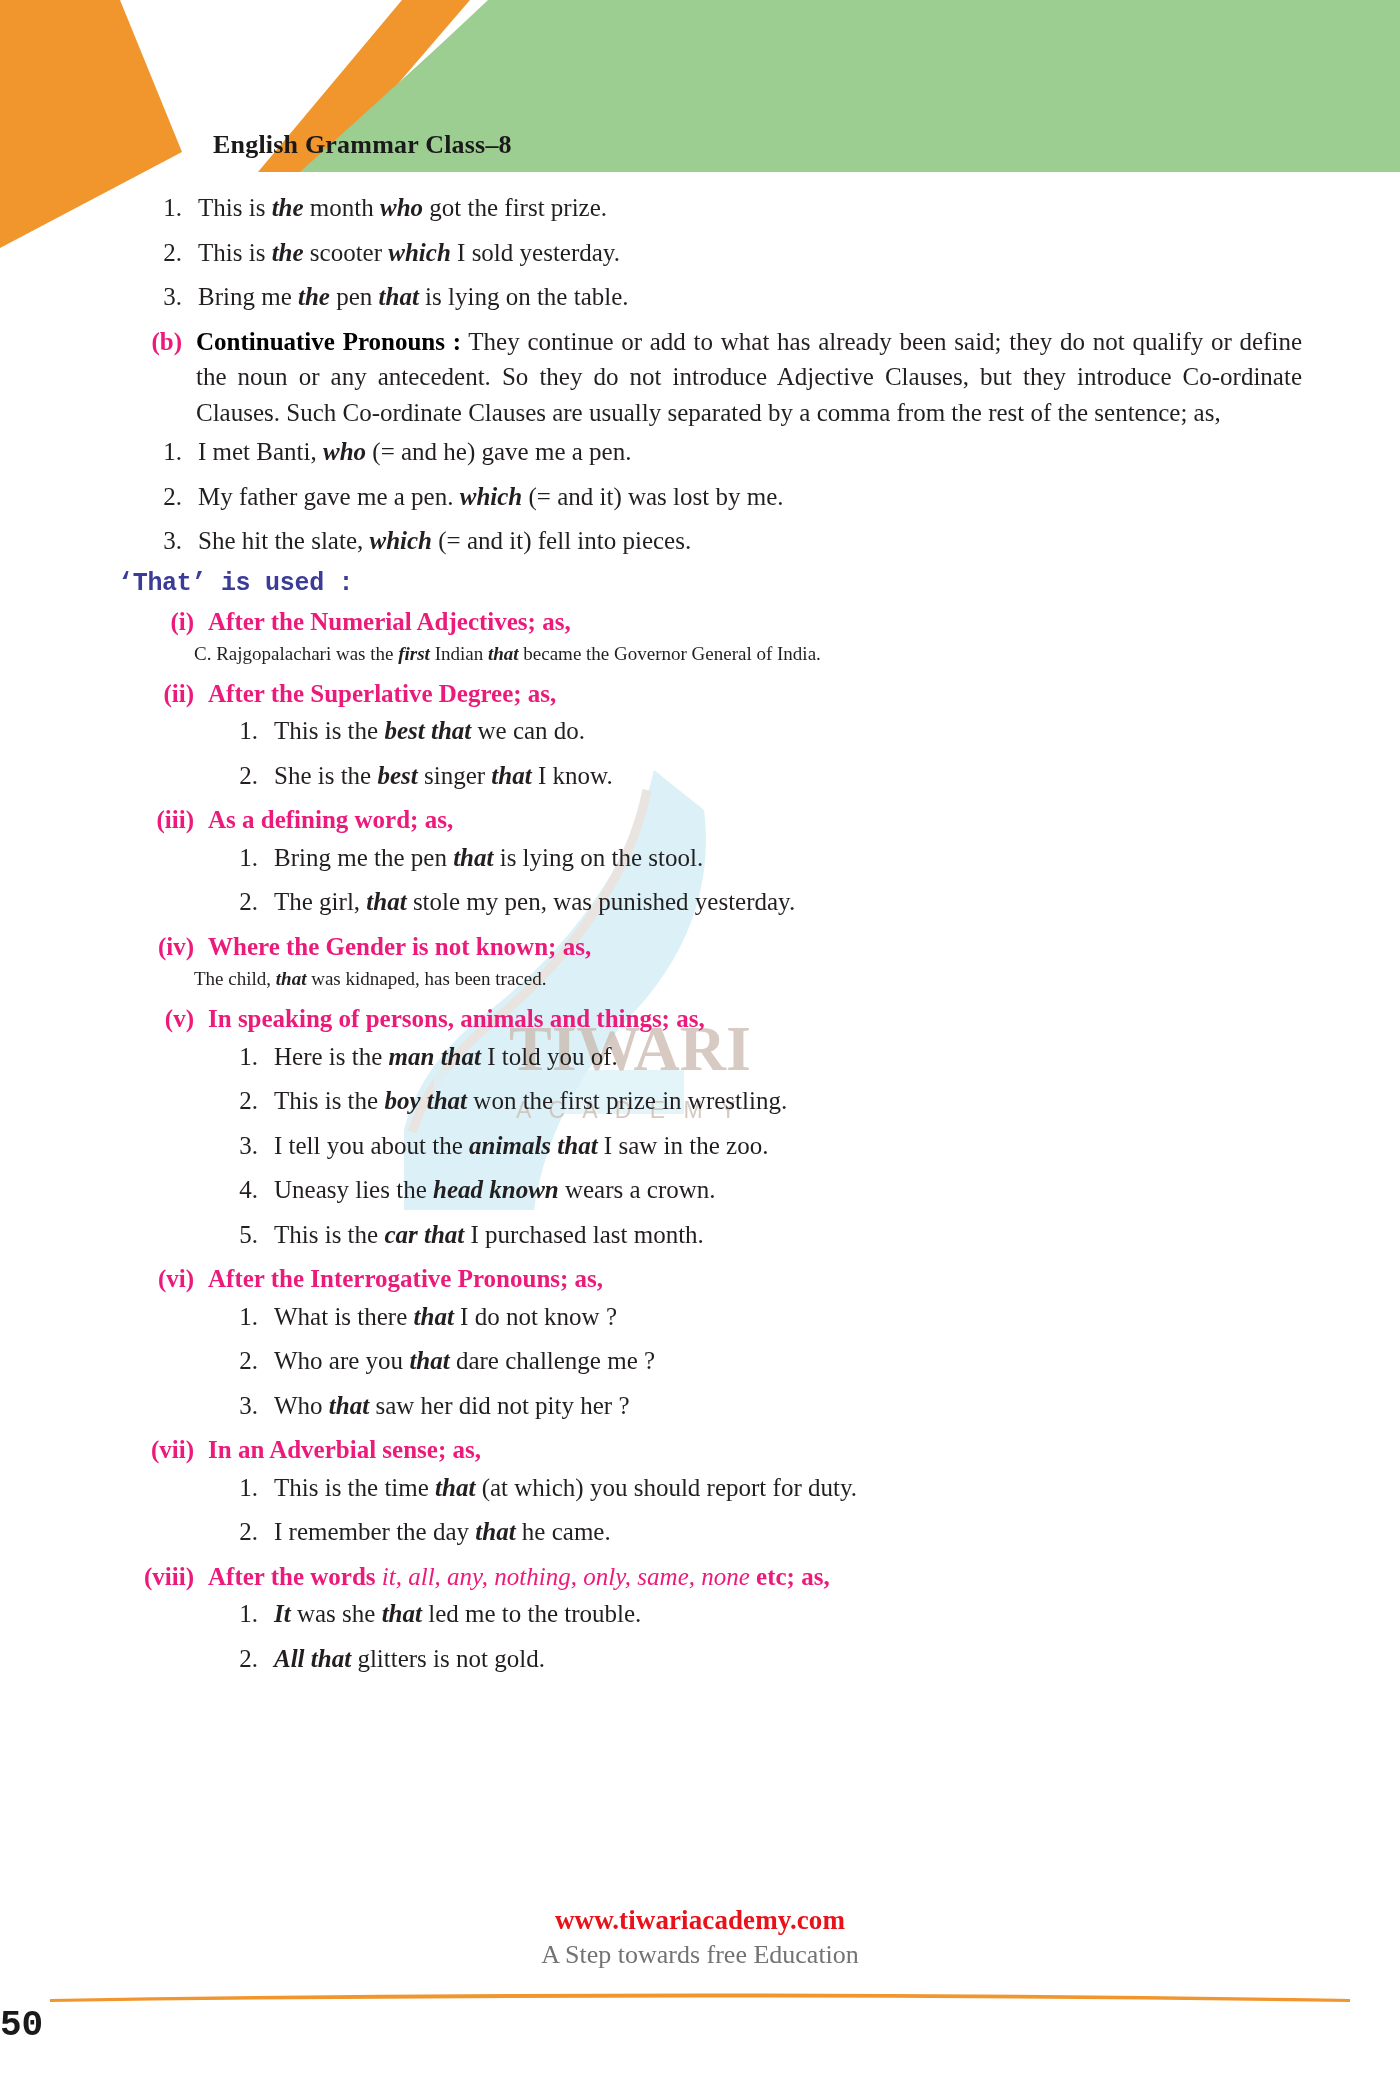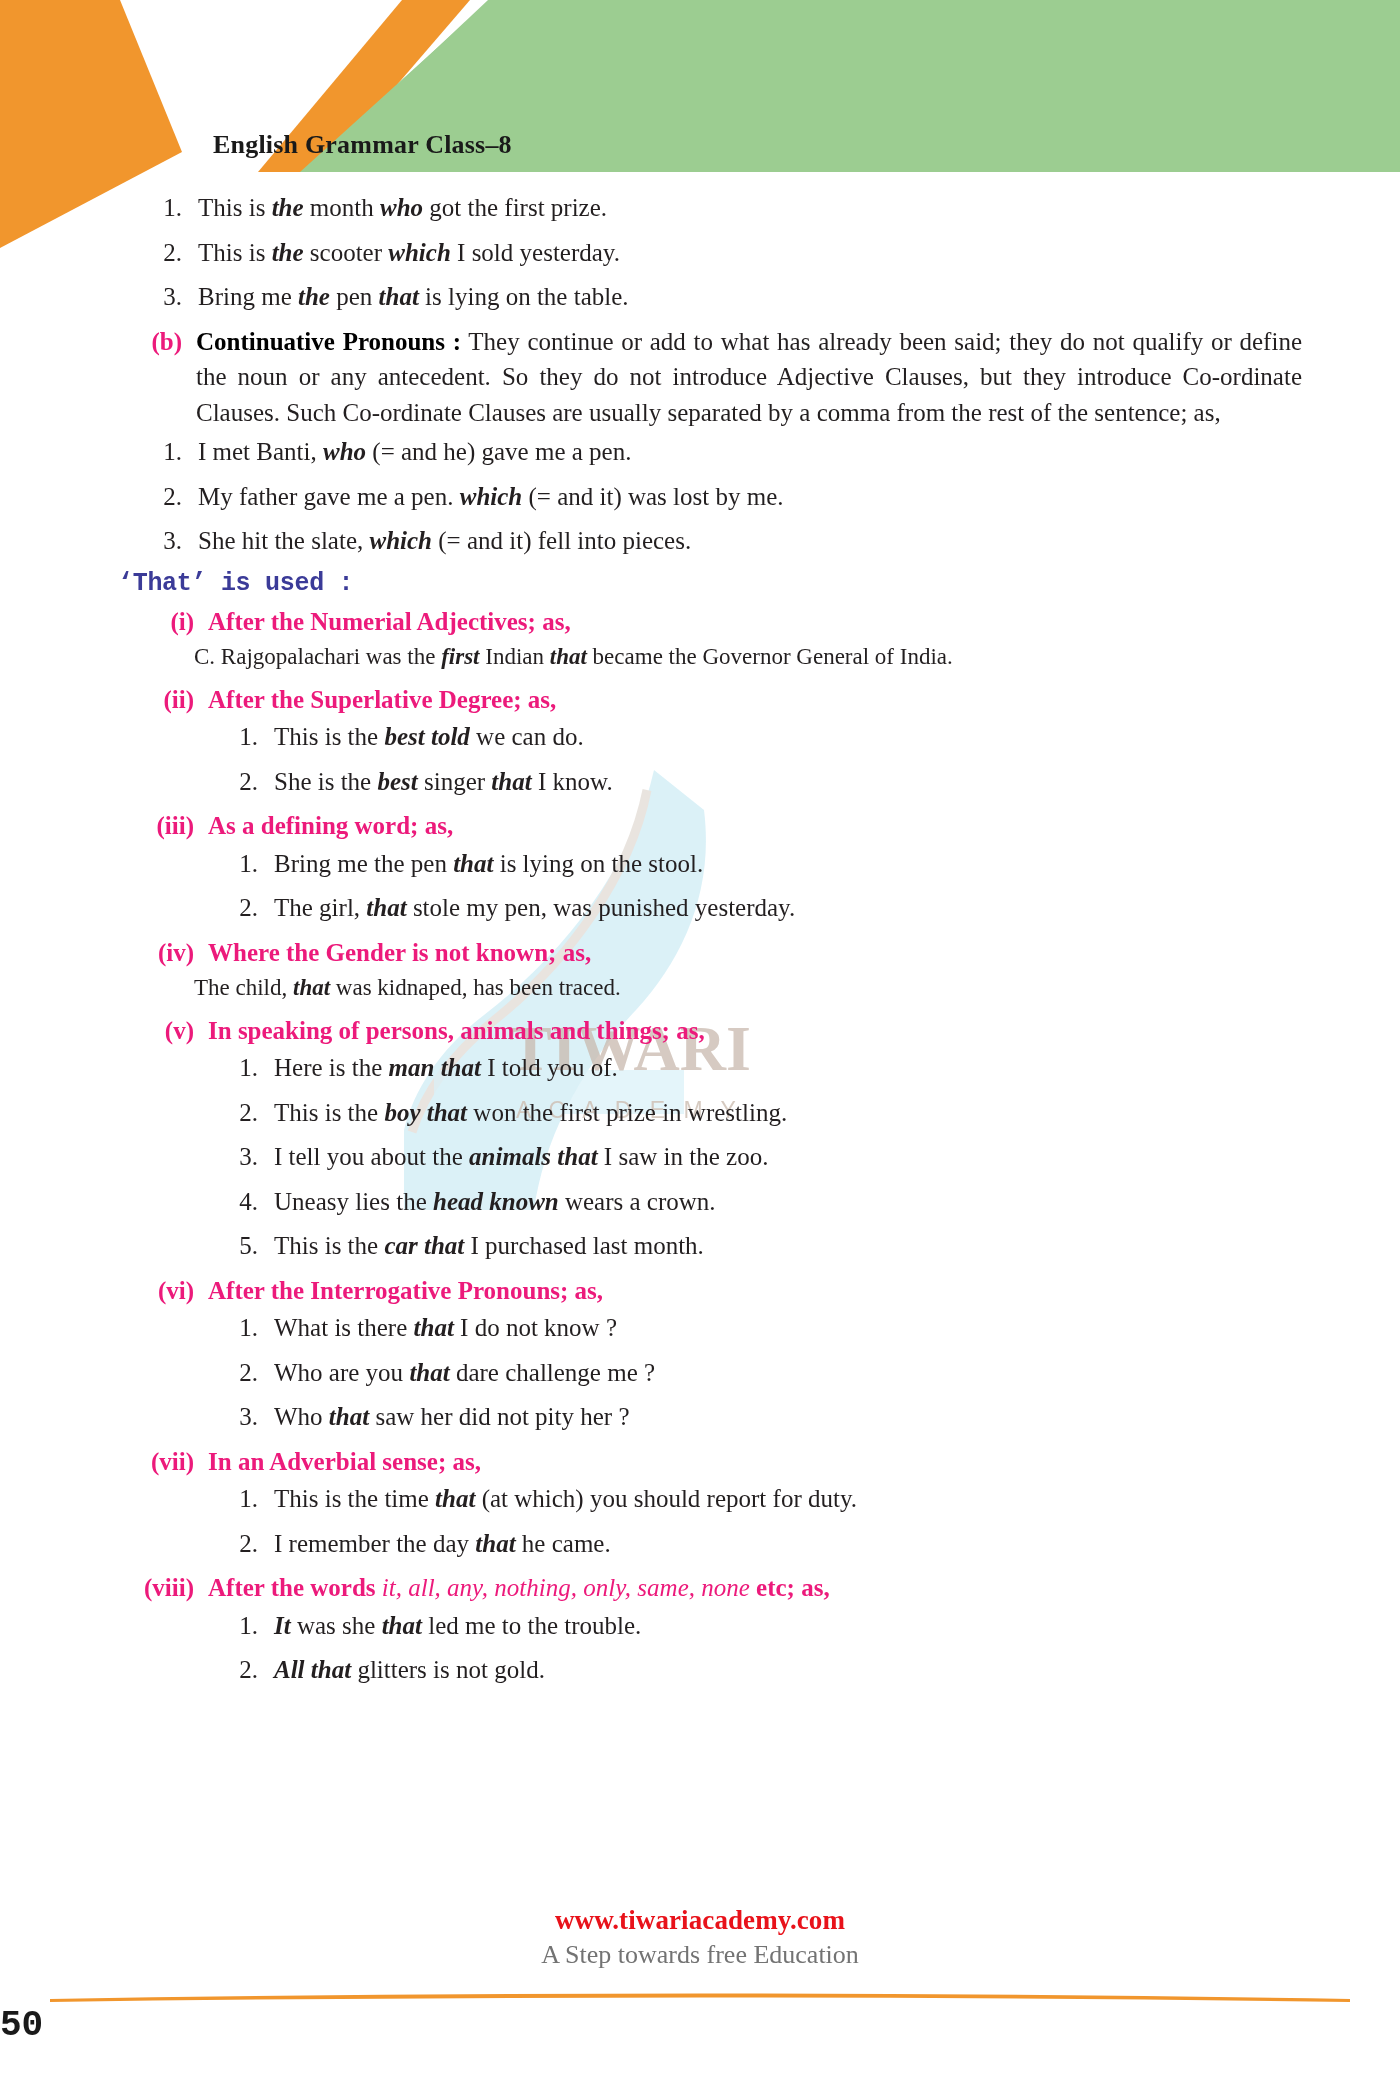--- a/index.html
+++ b/index.html
@@ -80,21 +80,21 @@
   .lettered{margin-top:6px;margin-bottom:4px;}
   .lettered .marker{width:64px;padding-right:14px;color:#EC1A7B;font-weight:bold;}
   .lettered .body{text-align:justify;}
 
   
   .roman{margin-top:2px;margin-bottom:2px;}
   .roman .marker{width:76px;padding-right:14px;color:#EC1A7B;font-weight:bold;}
   .roman .body{color:#EC1A7B;font-weight:bold;}
 
   
-  .plain{margin-left:76px;margin-bottom:8px;font-size:23px;line-height:1.42;color:#231f20;}
+  .plain{margin-left:76px;margin-bottom:8px;font-size:19px;line-height:1.42;color:#231f20;}
 
   .pink{color:#000000;font-weight:bold;}
   .it{font-style:italic;font-weight:bold;}
   .it-light{font-style:italic;font-weight:normal;}
 
   .section-title{
     font-family:Liberation Mono, monospace;
     font-weight:bold;
     font-size:25px;
     color:#3B3B98;
@@ -218,21 +218,21 @@
           <span class="marker">(i)</span>
           <span class="body">After the Numerial Adjectives; as,</span>
         </div>
         <div class="plain">C. Rajgopalachari was the <span class="it">first</span> Indian <span class="it">that</span> became the Governor General of India.</div>
         <div class="row roman">
           <span class="marker">(ii)</span>
           <span class="body">After the Superlative Degree; as,</span>
         </div>
         <div class="row ex" style="margin-left: 76px;">
           <span class="marker">1.</span>
-          <span class="body">This is the <span class="it">best told</span> we can do.</span>
+          <span class="body">This is the <span class="it">best that</span> we can do.</span>
         </div>
         <div class="row ex" style="margin-left: 76px;">
           <span class="marker">2.</span>
           <span class="body">She is the <span class="it">best</span> singer <span class="it">that</span> I know.</span>
         </div>
         <div class="row roman">
           <span class="marker">(iii)</span>
           <span class="body">As a defining word; as,</span>
         </div>
         <div class="row ex" style="margin-left: 76px;">

